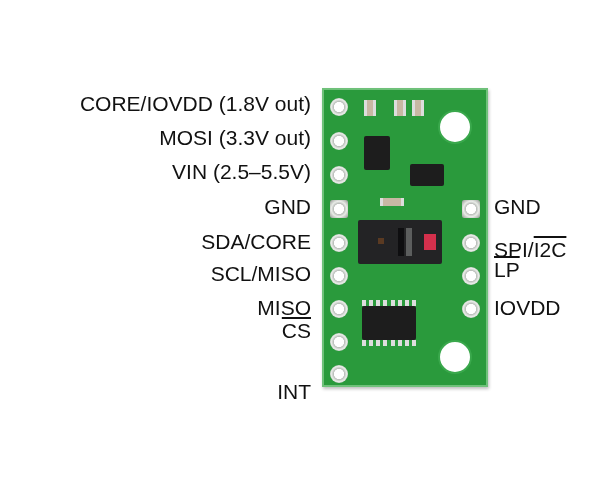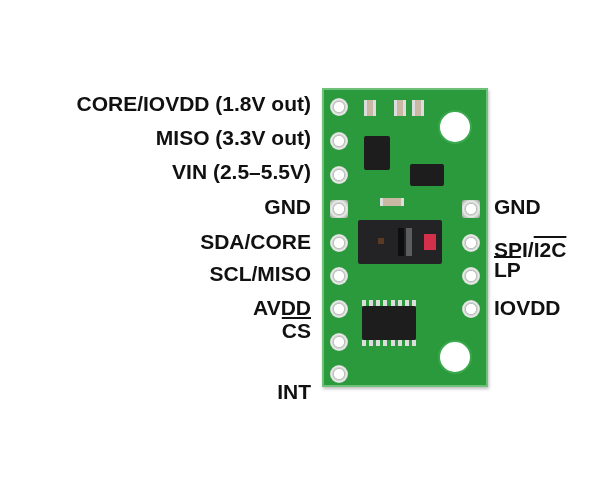--- a/index.html
+++ b/index.html
@@ -1,21 +1,21 @@
 <!DOCTYPE html>
 <html><head>
   <meta charset="utf-8">
   <style>
     html, body { margin: 0; padding: 0; }
     body {
       width: 600px; height: 480px; background: #ffffff; position: relative; overflow: hidden;
       font-family: "Liberation Sans", sans-serif;
     }
     .label {
-      position: absolute; font-weight: bold; font-size: 21px; color: #111;
+      position: absolute; font-weight: normal; font-size: 21px; color: #111;
       white-space: nowrap; line-height: 24px;
     }
     .label.left { right: 289px; text-align: right; }
     .label.right { left: 494px; }
     .ov { text-decoration: overline; text-decoration-thickness: 2px; }
     .board {
       position: absolute; left: 322px; top: 88px; width: 166px; height: 299px;
       background: #2a9a3c; border: 2px solid #6fc17a; box-sizing: border-box;
       box-shadow: 1px 2px 3px rgba(0,0,0,0.25);
     }
@@ -35,26 +35,26 @@
     .sensor .win2 { position: absolute; left: 48px; top: 8px; width: 6px; height: 28px; background: #5c5e5e; }
     .sensor .red { position: absolute; left: 66px; top: 14px; width: 12px; height: 16px; background: #d4304c; }
     .sensor .dot { position: absolute; left: 20px; top: 18px; width: 6px; height: 6px; background: #5a3a22; }
     .pins-row { position: absolute; left: 0; width: 54px; display: flex; justify-content: space-between; }
     .pin { width: 4px; height: 6px; background: #ddd; }
   </style>
 </head>
 <body>
 
 <div class="label left" style="top:92px">CORE/IOVDD (1.8V out)</div>
-<div class="label left" style="top:126px">MISO (3.3V out)</div>
+<div class="label left" style="top:126px">MOSI (3.3V out)</div>
 <div class="label left" style="top:160px">VIN (2.5–5.5V)</div>
 <div class="label left" style="top:195px">GND</div>
 <div class="label left" style="top:230px">SDA/CORE</div>
 <div class="label left" style="top:262px">SCL/MISO</div>
-<div class="label left" style="top:296px">AVDD</div>
+<div class="label left" style="top:296px">MISO</div>
 <div class="label left ov" style="top:319px">CS</div>
 <div class="label left" style="top:380px">INT</div>
 
 <div class="label right" style="top:195px">GND</div>
 <div class="label right" style="top:238px"><span>SPI/</span><span class="ov">I2C</span></div>
 <div class="label right ov" style="top:258px">LP</div>
 <div class="label right" style="top:296px">IOVDD</div>
 
 <div class="board">
   <div class="pad" style="left:6px;top:8px"></div>

